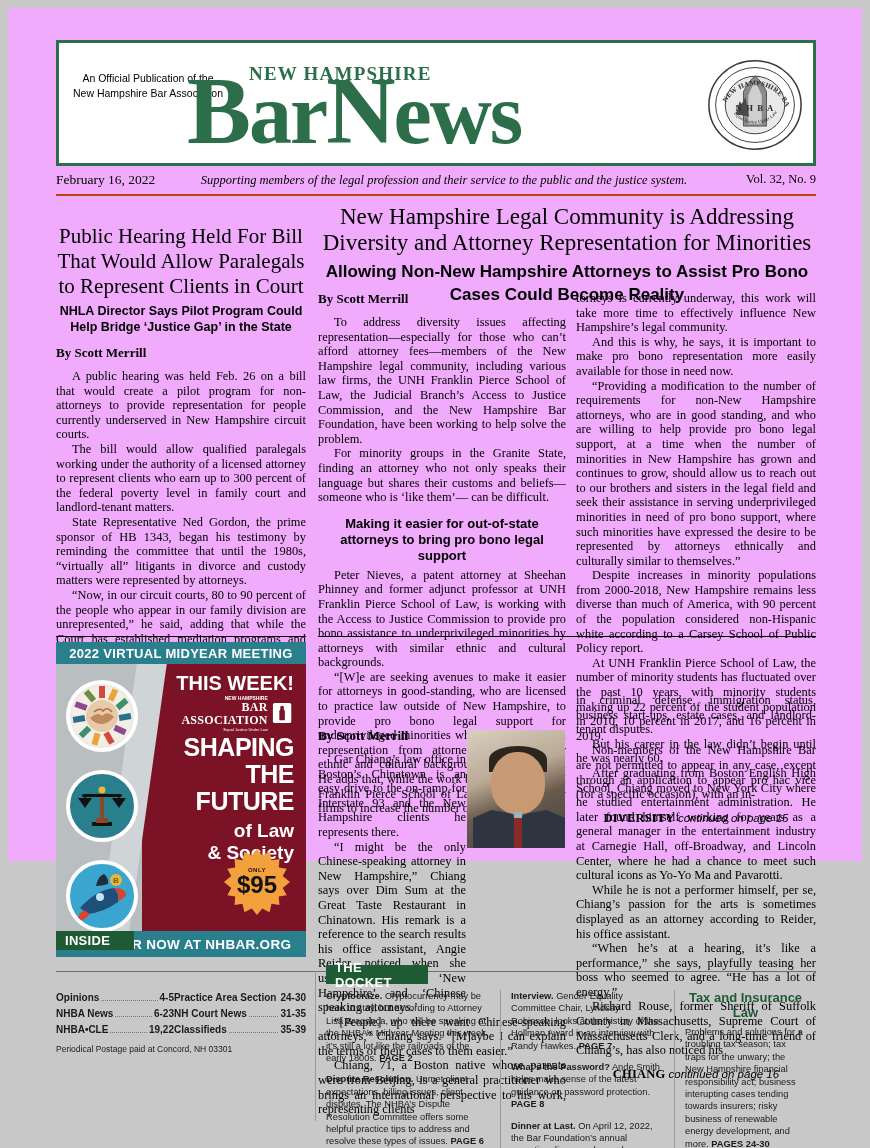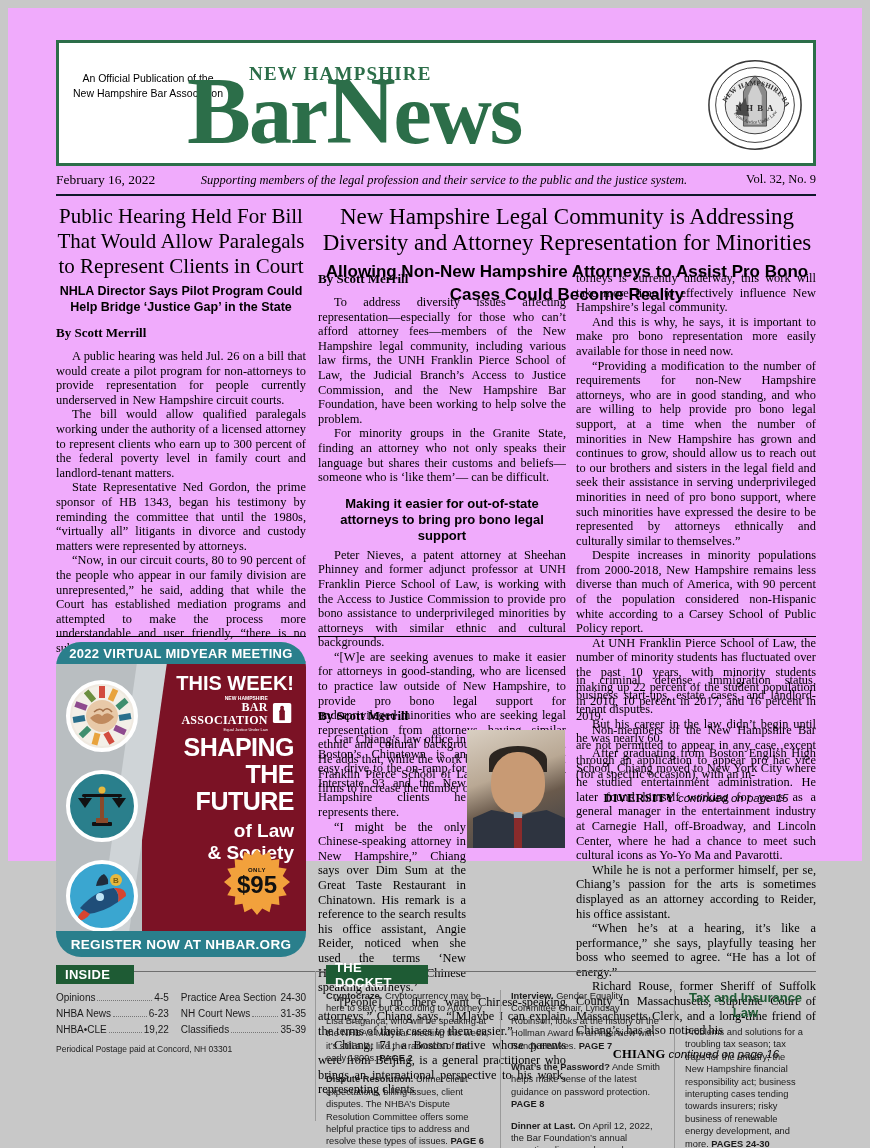--- a/index.html
+++ b/index.html
@@ -41,30 +41,30 @@
     color:#2c6e49;letter-spacing:-2px;
     -webkit-text-stroke:0px;
   }
   .mast-title .cap{font-size:96px;}
   .seal{
     position:absolute;right:10px;top:14px;width:96px;height:96px;
   }
   
   .dateline{
     position:absolute;left:48px;top:164px;width:760px;height:22px;
-    border-bottom:2px solid #0f172a;
+    border-bottom:2px solid #c2410c;
     font-size:13px;
   }
   .dl-date{position:absolute;left:0;top:0;font-size:13.5px;}
   .dl-slogan{position:absolute;left:138px;top:1px;width:500px;text-align:center;
     font-style:italic;font-size:12.5px;}
   .dl-vol{position:absolute;right:0;top:0;font-size:12.5px;}
 
   
-  .col{position:absolute;box-sizing:border-box;}
+  .col{position:absolute;box-sizing:border-box;margin-top:20px;}
   .c1{left:48px;width:250px;}
   .c2{left:310px;width:248px;}
   .c3{left:568px;width:240px;}
 
   .hl-main{
     font-family:"Liberation Serif",serif;
     font-weight:normal;font-size:23px;line-height:26px;text-align:center;
     margin:0 0 4px 0;
   }
   .hl-left{
@@ -91,21 +91,21 @@
   }
   .jump{
     text-align:center;font-size:12.5px;margin-top:9px;
   }
   .jump b{font-variant:small-caps;font-weight:bold;letter-spacing:.2px;}
   .jump i{font-style:italic;font-family:"Liberation Sans",sans-serif;font-size:11.5px;}
 
   
   .ad{
     position:absolute;left:48px;top:634px;width:250px;height:315px;
-    background:#b9bec1;box-sizing:border-box;overflow:hidden;border-radius:25px;
+    background:#b9bec1;box-sizing:border-box;overflow:hidden;
   }
   .ad-top{
     height:22px;background:#2a7f8c;color:#fff;
     font-family:"Liberation Sans",sans-serif;font-weight:bold;font-size:13px;
     display:flex;align-items:center;justify-content:center;letter-spacing:.3px;
   }
   .ad-bot{
     position:absolute;bottom:0;left:0;right:0;height:26px;background:#2a7f8c;color:#fff;
     font-family:"Liberation Sans",sans-serif;font-weight:bold;font-size:13.5px;
     display:flex;align-items:center;justify-content:center;letter-spacing:.3px;
@@ -191,21 +191,21 @@
   }
   
   .inside-list{
     position:absolute;left:48px;top:982px;width:250px;
     font-family:"Liberation Sans",sans-serif;font-size:10px;line-height:16px;color:#1a1a1a;
   }
   .ins-row{display:flex;align-items:baseline;}
   .ins-name{white-space:nowrap;}
   .ins-dots{flex:1;border-bottom:1.5px dotted #777;margin:0 2px 2.5px 2px;}
   .ins-pg{white-space:nowrap;}
-  .inside-cols{display:flex;gap:12px;}
+  .inside-cols{display:flex;font-weight:bold;}
   .inside-cols>div{flex:1;}
   .postage{
     position:absolute;left:48px;top:1036px;width:250px;
     font-family:"Liberation Sans",sans-serif;font-size:8.5px;color:#1a1a1a;
   }
   
   .docket{
     position:absolute;left:318px;top:982px;width:490px;
     font-family:"Liberation Sans",sans-serif;
   }
@@ -259,21 +259,21 @@
   <div class="dateline">
     <span class="dl-date">February 16, 2022</span>
     <span class="dl-slogan">Supporting members of the legal profession and their service to the public and the justice system.</span>
     <span class="dl-vol">Vol. 32, No. 9</span>
   </div>
 
   <div class="col c1" style="top:196px;">
     <h1 class="hl-main hl-left">Public Hearing Held For Bill That Would Allow Paralegals to Represent Clients in Court</h1>
     <div class="deck deck-sm">NHLA Director Says Pilot Program Could Help Bridge ‘Justice Gap’ in the State</div>
     <div class="byline">By Scott Merrill</div>
-    <p class="body">A public hearing was held Jul. 26 on a bill that would create a pilot program for non-attorneys to provide representation for people currently underserved in New Hampshire circuit courts.</p>
+    <p class="body">A public hearing was held Feb. 26 on a bill that would create a pilot program for non-attorneys to provide representation for people currently underserved in New Hampshire circuit courts.</p>
     <p class="body">The bill would allow qualified paralegals working under the authority of a licensed attorney to represent clients who earn up to 300 percent of the federal poverty level in family court and landlord-tenant matters.</p>
     <p class="body">State Representative Ned Gordon, the prime sponsor of HB 1343, began his testimony by reminding the committee that until the 1980s, “virtually all” litigants in divorce and custody matters were represented by attorneys.</p>
     <p class="body">“Now, in our circuit courts, 80 to 90 percent of the people who appear in our family division are unrepresented,” he said, adding that while the Court has established mediation programs and attempted to make the process more understandable and user friendly, “there is no substitute for legal representation.”</p>
     <p class="body">New Hampshire Legal Assistance Executive Director, Sarah Mattson Dustin, who also testified at the hearing, said most people involved in Circuit Court civil cases do not have an attorney.</p>
     <p class="body">“In the majority of family law cases, both parties represent themselves,” she said. “[And] upwards of 90 per-</p>
     <div class="jump">
       <b>PARALEGALS</b>
       <i>continued on page 14</i>
     </div>
   </div>
@@ -422,21 +422,21 @@
     <p class="body">Richard Rouse, former Sheriff of Suffolk County in Massachusetts, Supreme Court of Massachusetts Clerk, and a long-time friend of Chiang’s, has also noticed his</p>
     <div class="jump">
       <b>CHIANG</b>
       <i>continued on page 16</i>
     </div>
   </div>
 
   <div class="rule" style="left:48px;top:963px;width:760px;height:1px;background:#6f6f6f;"></div>
   <div class="vline" style="left:307px;top:963px;height:150px;"></div>
 
-  <div class="secbar" style="left:48px;top:957px;width:78px;">INSIDE</div>
+  <div class="secbar" style="left:48px;top:923px;width:78px;">INSIDE</div>
 
   <div class="inside-list">
     <div class="inside-cols">
       <div>
         <div class="ins-row">
           <span class="ins-name">Opinions</span>
           <span class="ins-dots"></span>
           <span class="ins-pg">4-5</span>
         </div>
         <div class="ins-row">

